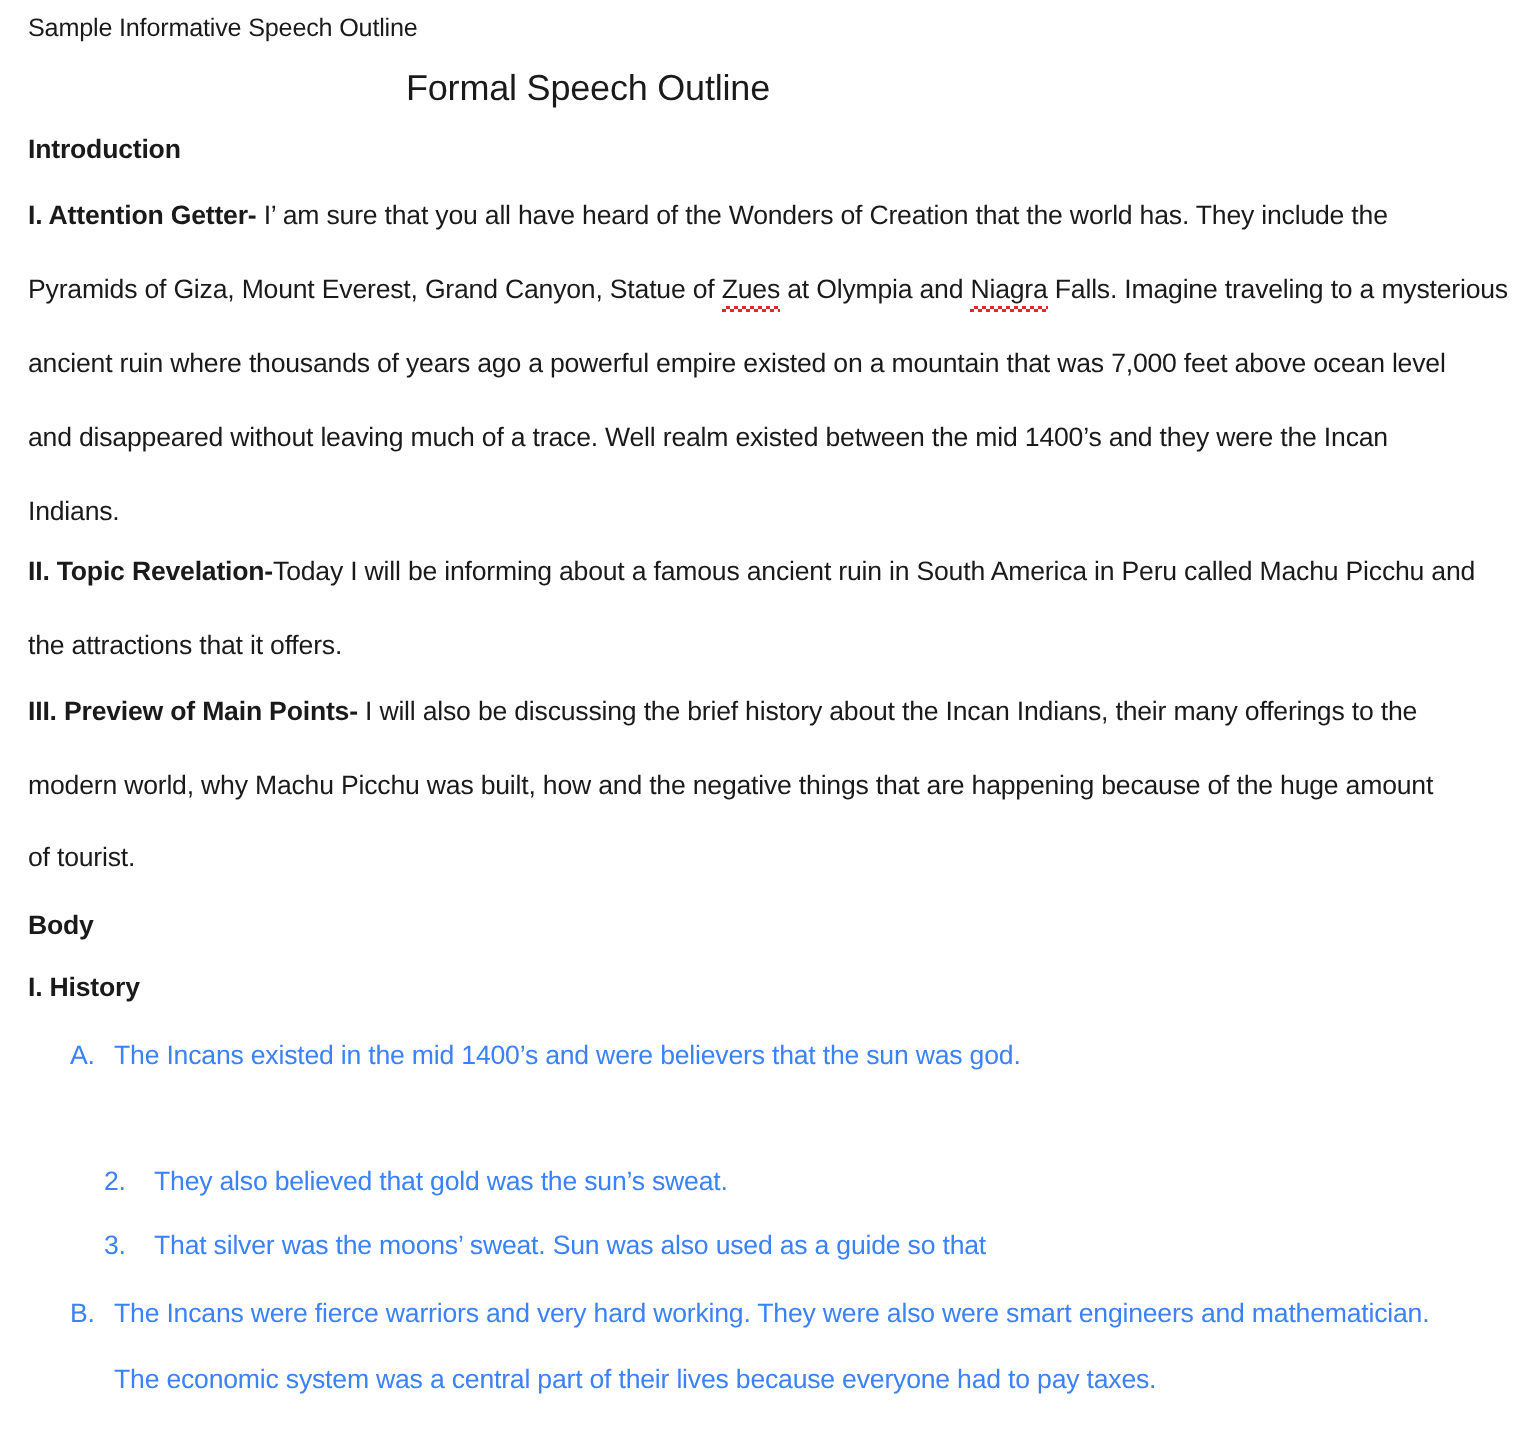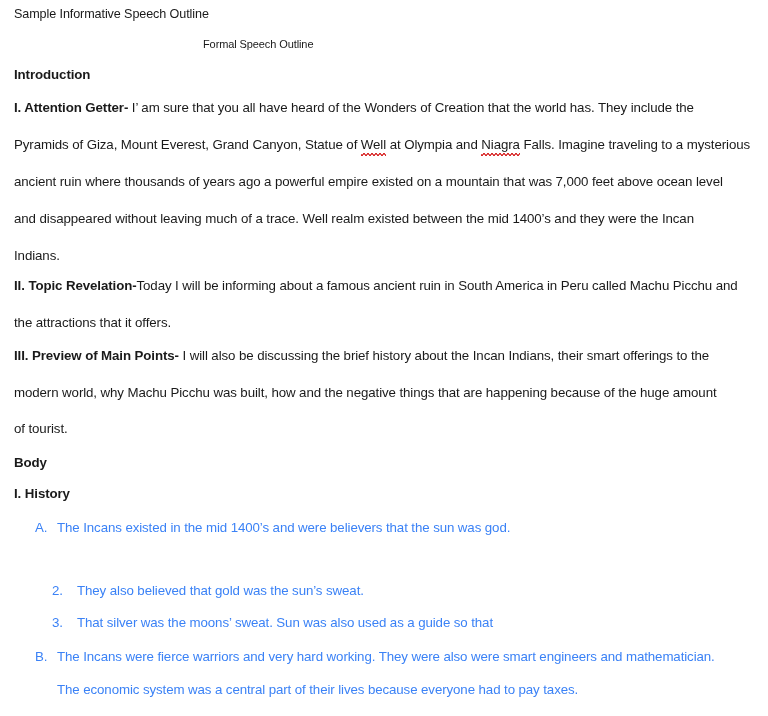--- a/index.html
+++ b/index.html
@@ -36,21 +36,21 @@
     white-space: nowrap;
     color: #1a1a1a;
   }
 
   .doc-title {
     font-size: 12.6px;
     font-weight: 400;
   }
 
   .centered-title {
-    font-size: 11px;
+    font-size: 18px;
     font-weight: 400;
   }
 
   .section-head {
     font-weight: 700;
   }
 
   .lead {
     font-weight: 700;
     margin-top: 24px;
@@ -117,33 +117,33 @@
 <div id="page">
 
   <div class="line doc-title" style="top:6px;">Sample Informative Speech Outline</div>
 
   <div class="line centered-title" style="top:36px; left:203px;">Formal Speech Outline</div>
 
   <div class="line section-head" style="top:67px;">Introduction</div>
 
   <div class="line" style="top:100px;"><span class="lead">I. Attention Getter-</span><span class="body-line"> I’ am sure that you all have heard of the Wonders of Creation that the world has. They include the</span></div>
 
-  <div class="line body-line" style="top:137px;"><span>Pyramids of Giza, Mount Everest, Grand Canyon, Statue of </span><span class="misspell">Well</span><span> at Olympia and </span><span class="misspell">Niagra</span><span> Falls. Imagine traveling to a mysterious</span></div>
+  <div class="line body-line" style="top:137px;"><span>Pyramids of Giza, Mount Everest, Grand Canyon, Statue of </span><span class="misspell">Zues</span><span> at Olympia and </span><span class="misspell">Niagra</span><span> Falls. Imagine traveling to a mysterious</span></div>
 
   <div class="line body-line" style="top:174px;">ancient ruin where thousands of years ago a powerful empire existed on a mountain that was 7,000 feet above ocean level</div>
 
   <div class="line body-line" style="top:211px;">and disappeared without leaving much of a trace. Well realm existed between the mid 1400’s and they were the Incan</div>
 
   <div class="line body-line" style="top:248px;">Indians.</div>
 
   <div class="line" style="top:278px;"><span class="lead">II. Topic Revelation-</span><span class="body-line">Today I will be informing about a famous ancient ruin in South America in Peru called Machu Picchu and</span></div>
 
   <div class="line body-line" style="top:315px;">the attractions that it offers.</div>
 
-  <div class="line" style="top:348px;"><span class="lead">III. Preview of Main Points-</span><span class="body-line"> I will also be discussing the brief history about the Incan Indians, their smart offerings to the</span></div>
+  <div class="line" style="top:348px;"><span class="lead">III. Preview of Main Points-</span><span class="body-line"> I will also be discussing the brief history about the Incan Indians, their many offerings to the</span></div>
 
   <div class="line body-line" style="top:385px;">modern world, why Machu Picchu was built, how and the negative things that are happening because of the huge amount</div>
 
   <div class="line body-line" style="top:421px;">of tourist.</div>
 
   <div class="line section-head" style="top:486px;">I. History</div>
 
   <div class="line section-head" style="top:455px;">Body</div>
 
   <div class="outline lvl-1" style="top:520px;"><span class="marker">A.</span><span>The Incans existed in the mid 1400’s and were believers that the sun was god.</span></div>

